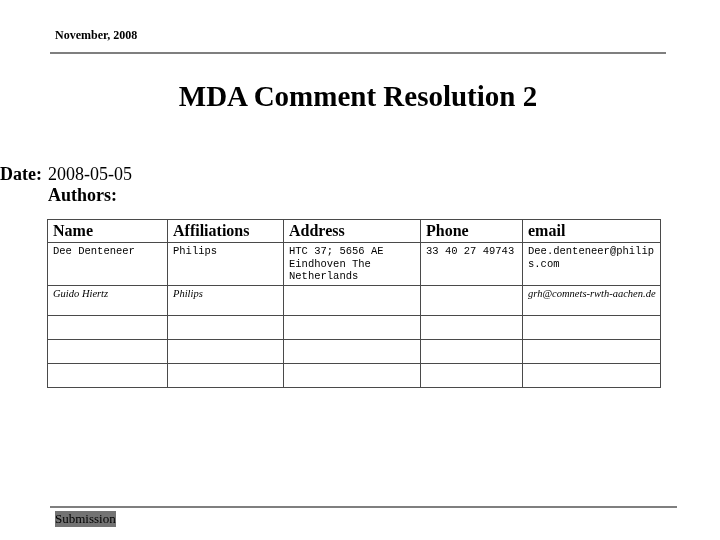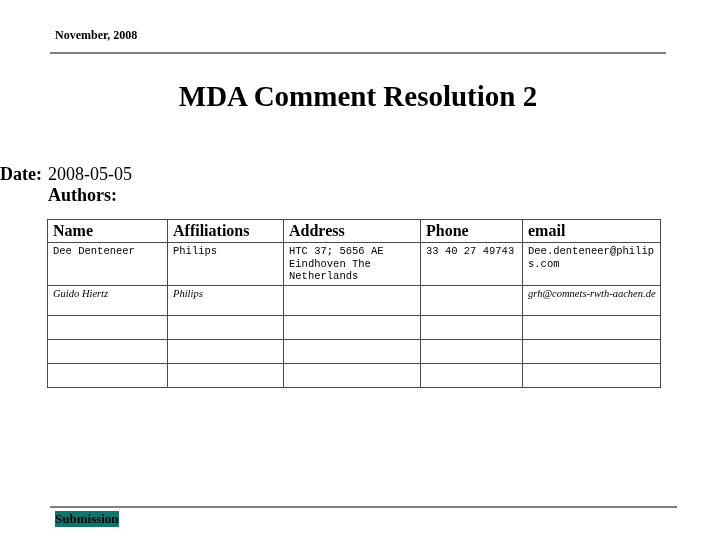--- a/index.html
+++ b/index.html
@@ -124,21 +124,21 @@
     display: flex;
     justify-content: space-between;
     font-size: 13px;
   }
   .footer-center {
     position: absolute;
     left: 0;
     right: 0;
     font-style: italic;
   }
-  .footer-left, .footer-right { position: relative; z-index: 1; background: #0f766e; font-weight: bold; }
+  .footer-left, .footer-right { position: relative; z-index: 1; background: #737373; }
 </style>
 </head>
 <body>
 
 <div class="slide">
 
   <div class="top-header">
     <span>November, 2008</span>
   </div>
   <div class="header-rule"></div>

